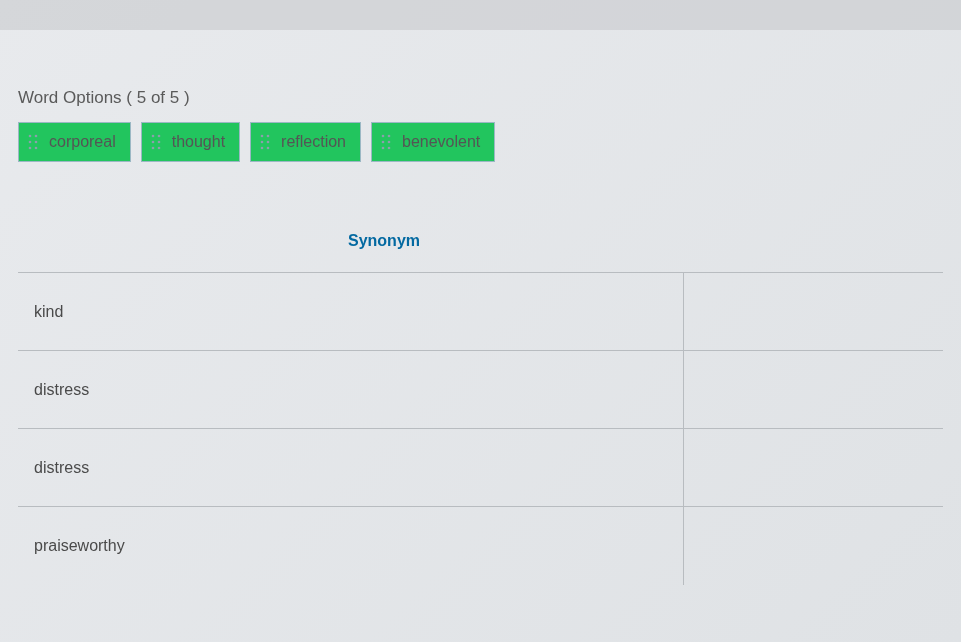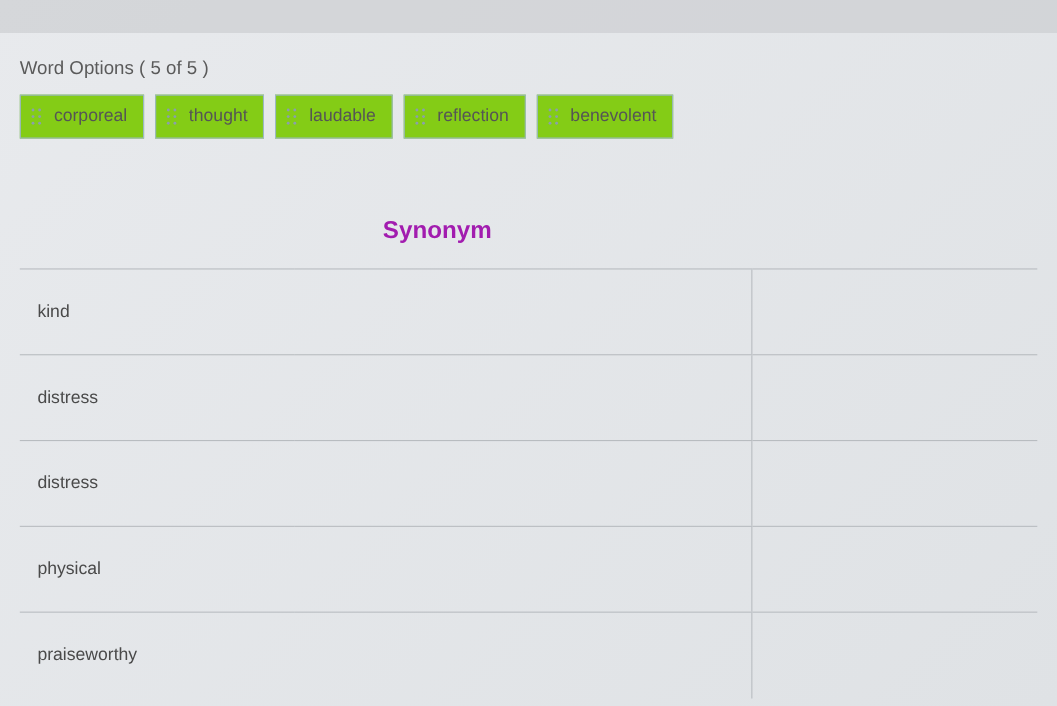--- a/index.html
+++ b/index.html
@@ -16,38 +16,39 @@
       color: #4a4a4a;
       position: relative;
     }
     .top-bar {
       height: 30px;
       background: rgba(200, 202, 205, 0.6);
       width: 100%;
     }
     .content {
       padding: 22px 18px 0 18px;
+      margin-top: 36px;
     }
     .word-options-label {
       font-size: 17px;
       color: #5a5a5a;
       margin-bottom: 14px;
       font-weight: 400;
     }
     .word-options-row {
       display: flex;
       gap: 10px;
       flex-wrap: wrap;
       margin-bottom: 60px;
     }
     .word-chip {
       display: flex;
       align-items: center;
       border: 1px solid #9bb8c4;
-      background: #84cc16;
+      background: #22c55e;
       padding: 8px 14px 8px 8px;
       cursor: grab;
       user-select: none;
       height: 40px;
     }
     .grip-icon {
       display: inline-block;
       width: 12px;
       height: 18px;
       margin-right: 10px;
@@ -61,23 +62,23 @@
       color: #555;
     }
     .table-wrap {
       width: 100%;
     }
     table {
       width: 100%;
       border-collapse: collapse;
     }
     thead th {
-      font-size: 22px;
+      font-size: 16px;
       font-weight: 600;
-      color: #a21caf;
+      color: #0369a1;
       padding: 10px 12px 22px 12px;
       text-align: left;
       border-bottom: 1px solid #b8bcc0;
     }
     thead th.col-word {
       width: 250px;
     }
     thead th.col-syn {
       text-align: left;
       padding-left: 80px;
@@ -143,33 +144,20 @@
       <span class="grip-icon">
         <svg width="12" height="18" viewBox="0 0 12 18">
           <circle cx="3" cy="3" r="1.3" fill="#8aa0ab"></circle>
             <circle cx="9" cy="3" r="1.3" fill="#8aa0ab"></circle>
           <circle cx="3" cy="9" r="1.3" fill="#8aa0ab"></circle>
             <circle cx="9" cy="9" r="1.3" fill="#8aa0ab"></circle>
           <circle cx="3" cy="15" r="1.3" fill="#8aa0ab"></circle>
             <circle cx="9" cy="15" r="1.3" fill="#8aa0ab"></circle>
         </svg>
       </span>
-      <span class="word-chip-label">laudable</span>
-    </div>
-    <div class="word-chip">
-      <span class="grip-icon">
-        <svg width="12" height="18" viewBox="0 0 12 18">
-          <circle cx="3" cy="3" r="1.3" fill="#8aa0ab"></circle>
-            <circle cx="9" cy="3" r="1.3" fill="#8aa0ab"></circle>
-          <circle cx="3" cy="9" r="1.3" fill="#8aa0ab"></circle>
-            <circle cx="9" cy="9" r="1.3" fill="#8aa0ab"></circle>
-          <circle cx="3" cy="15" r="1.3" fill="#8aa0ab"></circle>
-            <circle cx="9" cy="15" r="1.3" fill="#8aa0ab"></circle>
-        </svg>
-      </span>
       <span class="word-chip-label">reflection</span>
     </div>
     <div class="word-chip">
       <span class="grip-icon">
         <svg width="12" height="18" viewBox="0 0 12 18">
           <circle cx="3" cy="3" r="1.3" fill="#8aa0ab"></circle>
             <circle cx="9" cy="3" r="1.3" fill="#8aa0ab"></circle>
           <circle cx="3" cy="9" r="1.3" fill="#8aa0ab"></circle>
             <circle cx="9" cy="9" r="1.3" fill="#8aa0ab"></circle>
           <circle cx="3" cy="15" r="1.3" fill="#8aa0ab"></circle>
@@ -199,25 +187,20 @@
           <td>distress</td>
           <td class="col-syn"></td>
           <td class="col-extra"></td>
         </tr>
         <tr>
           <td>distress</td>
           <td class="col-syn"></td>
           <td class="col-extra"></td>
         </tr>
         <tr>
-          <td>physical</td>
-          <td class="col-syn"></td>
-          <td class="col-extra"></td>
-        </tr>
-        <tr>
           <td>praiseworthy</td>
           <td class="col-syn"></td>
           <td class="col-extra"></td>
         </tr>
       </tbody>
     </table>
   </div>
 
 </div>
 

